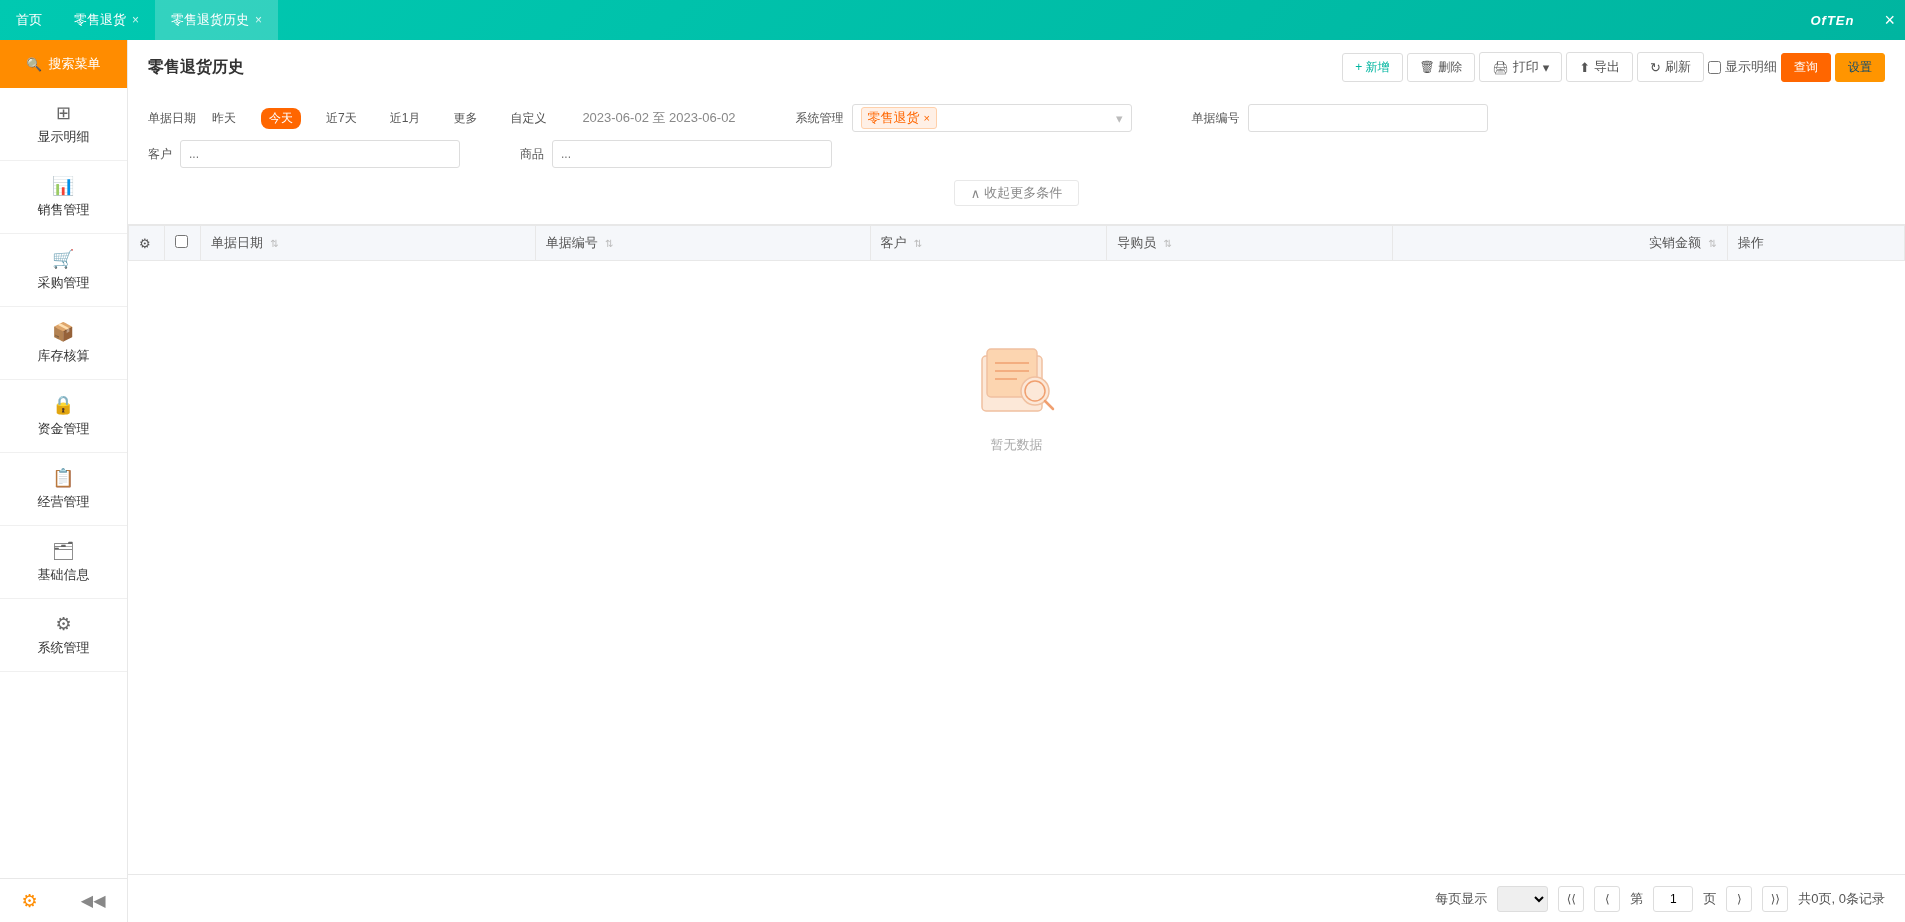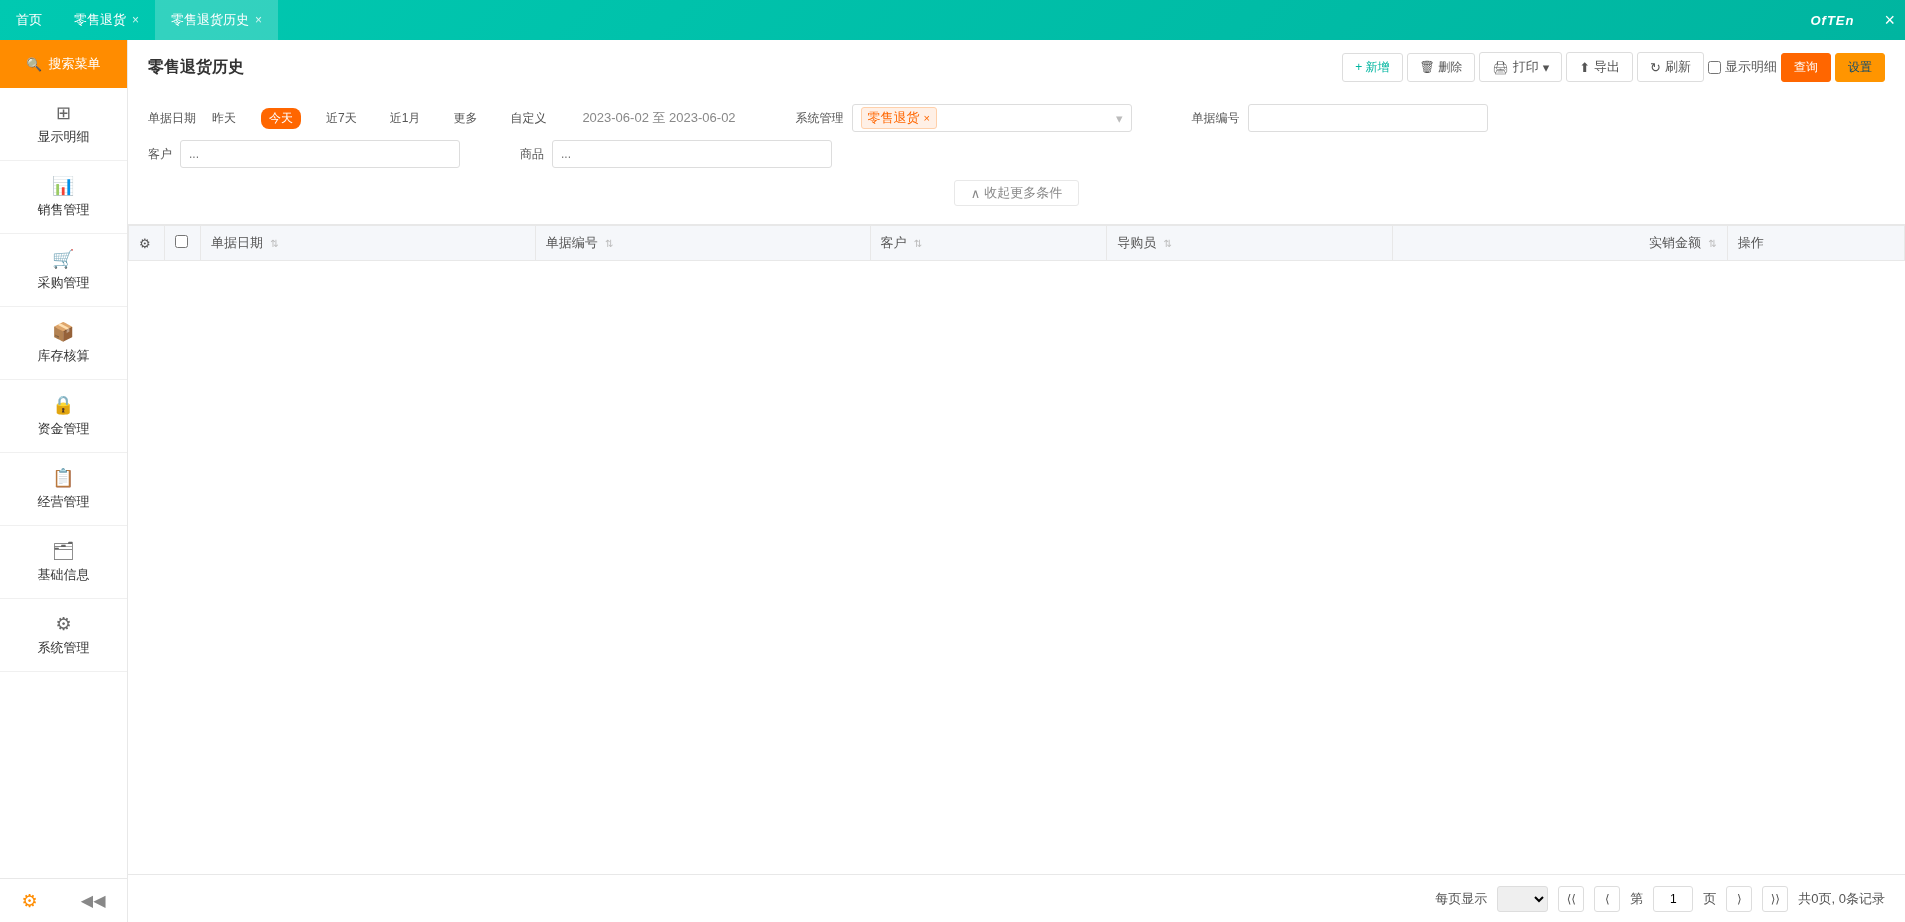--- a/index.html
+++ b/index.html
@@ -540,20 +540,35 @@
             </th>
             <th>
               <span>操作</span>
             </th>
           </tr>
         </thead>
         <tbody>
         </tbody>
       </table>
 
+      <div class="empty-state">
+        <div>
+          <svg width="100" height="80" viewBox="0 0 100 80">
+            <rect x="15" y="15" width="60" height="55" rx="4" fill="#fce8d8" stroke="#f0c0a0" stroke-width="1.5"></rect>
+            <rect x="20" y="8" width="50" height="48" rx="4" fill="#fcd5b0" stroke="#f0c0a0" stroke-width="1.5"></rect>
+            <line x1="28" y1="22" x2="62" y2="22" stroke="#f0a070" stroke-width="1.5"></line>
+            <line x1="28" y1="30" x2="62" y2="30" stroke="#f0a070" stroke-width="1.5"></line>
+            <line x1="28" y1="38" x2="50" y2="38" stroke="#f0a070" stroke-width="1.5"></line>
+            <circle cx="68" cy="50" r="14" fill="#fce8d8" stroke="#f0c0a0" stroke-width="1.5"></circle>
+            <circle cx="68" cy="50" r="10" fill="none" stroke="#f0a070" stroke-width="1.5"></circle>
+            <line x1="78" y1="60" x2="86" y2="68" stroke="#f0a070" stroke-width="2.5" stroke-linecap="round"></line>
+          </svg>
+        </div>
+        <span>暂无数据</span>
+      </div>
     </div>
 
     <div class="pagination-bar">
       <span>每页显示</span>
       <select class="pagination-select">
         <option value="50" selected="">50</option>
         <option value="10">10</option>
         <option value="20">20</option>
         <option value="100">100</option>
       </select>

